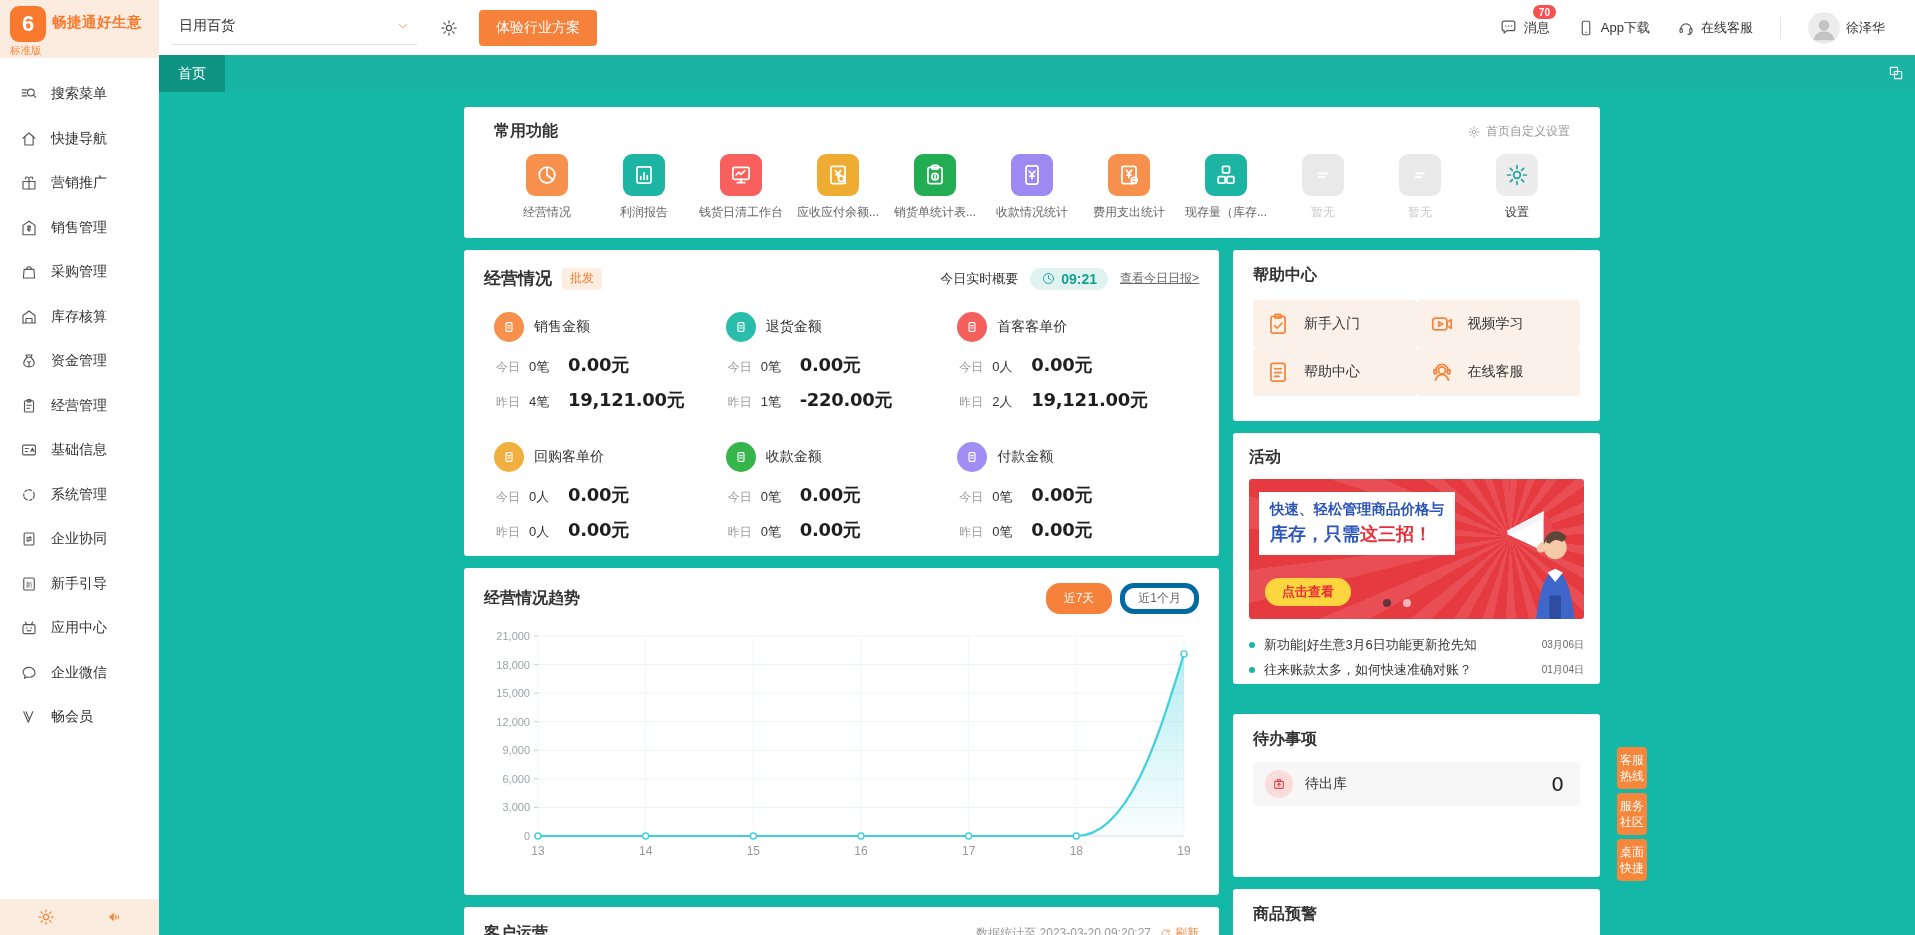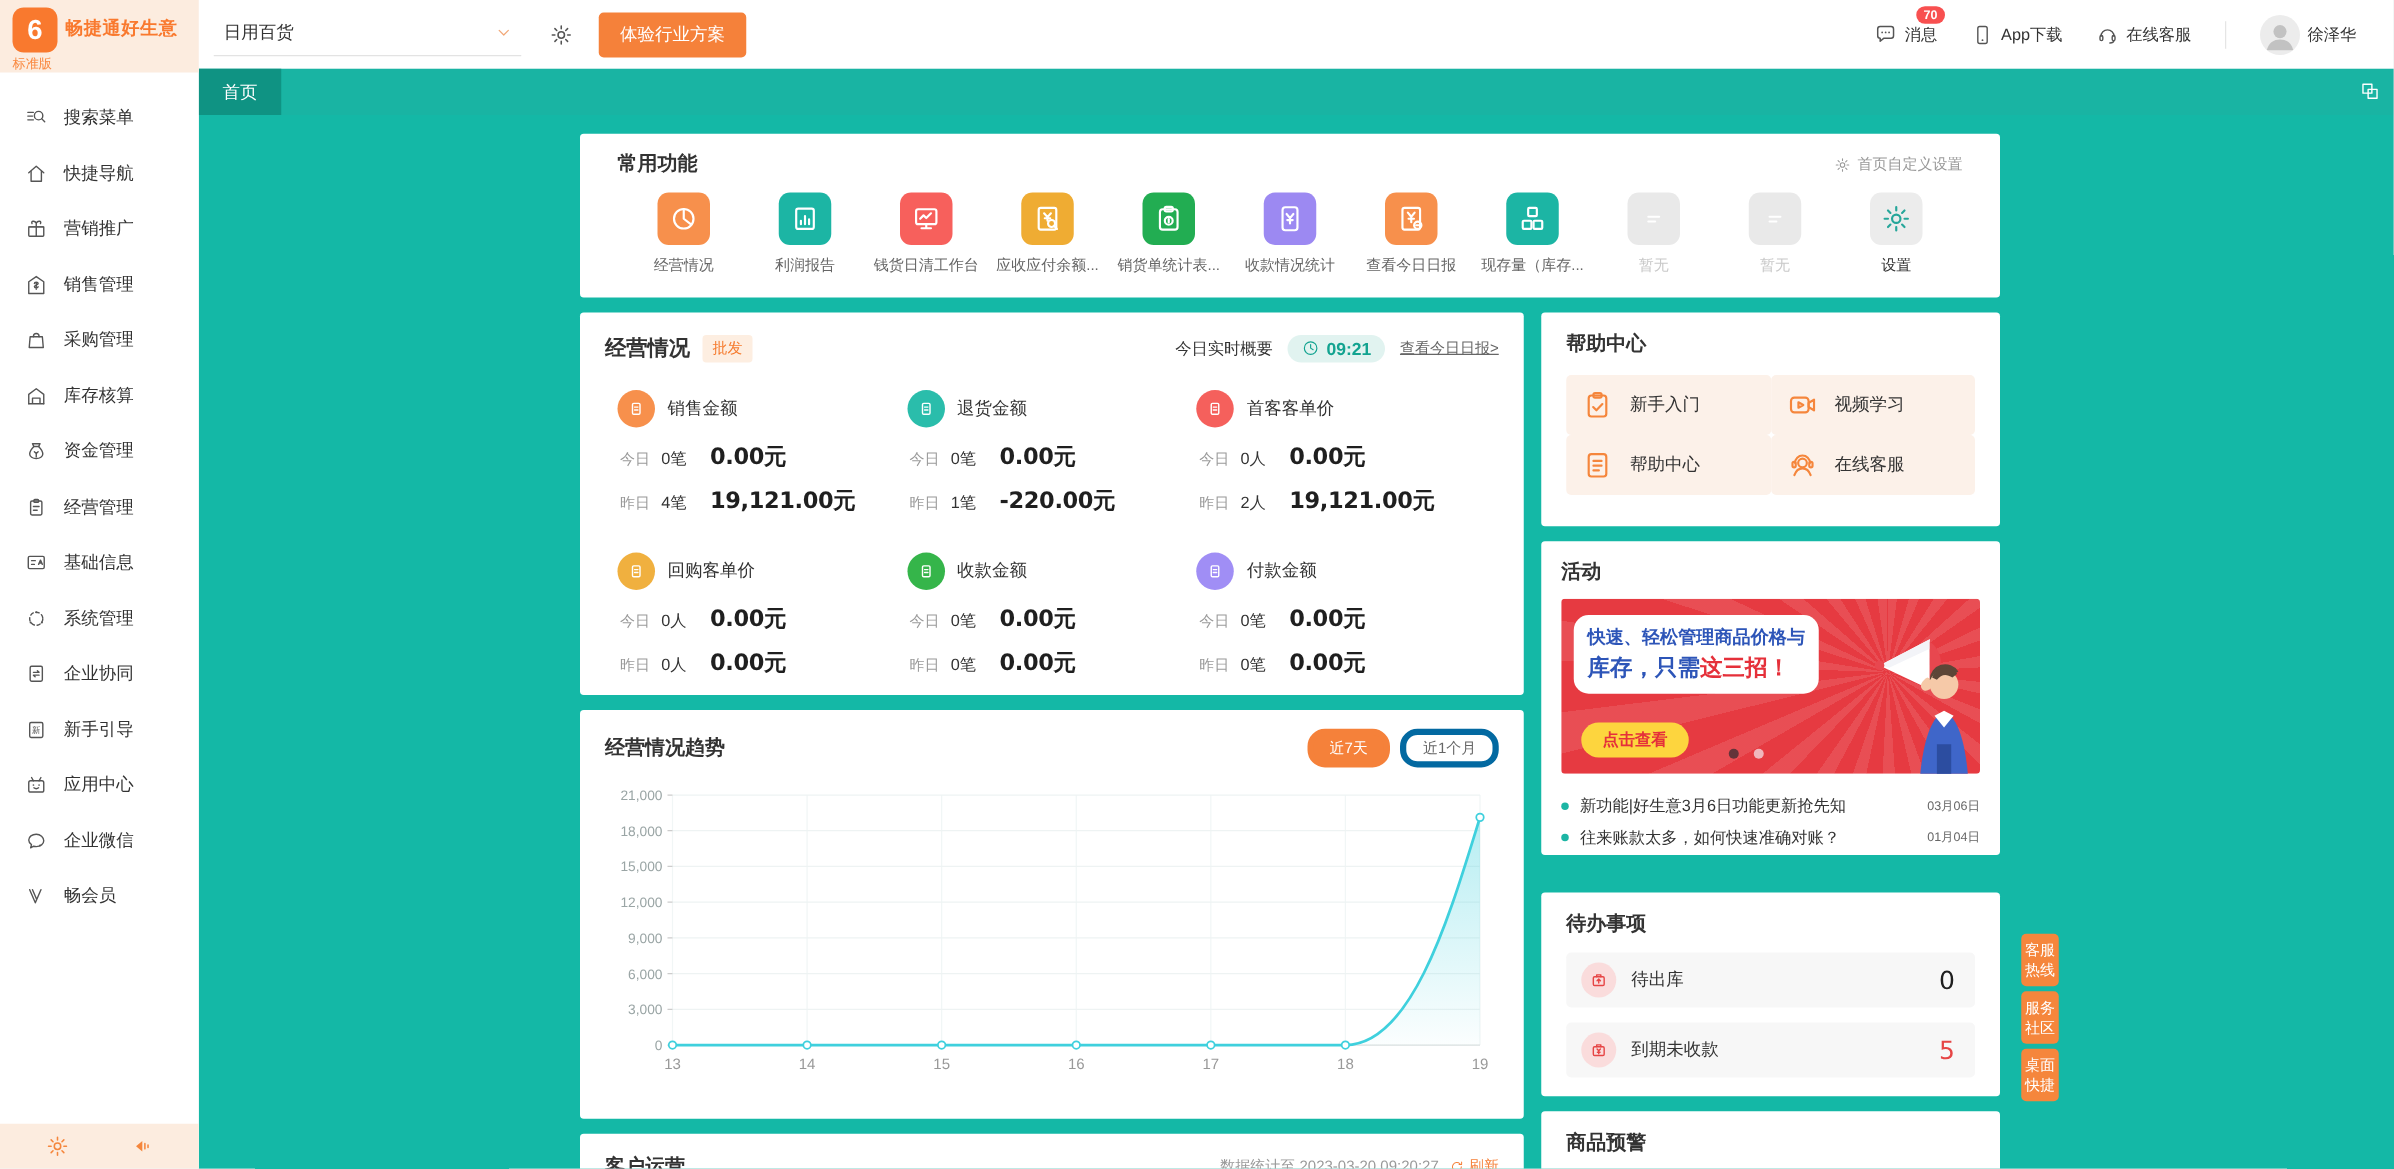--- a/index.html
+++ b/index.html
@@ -92,21 +92,21 @@
   
   .card-help { left:1074px; top:158px; width:367px; height:171px; padding:15px 20px 0; }
   .help-grid { display:grid; grid-template-columns:1fr 1fr; margin-top:14px; }
   .help-tile { background:#fcf1e9; border-radius:4px; height:48px; display:flex; align-items:center; padding-left:12px; gap:13px; cursor:pointer; }
   .help-tile span { font-size:14px; color:#333; }
 
   .card-activity { left:1074px; top:341px; width:367px; height:251px; padding:14px 16px 0; }
   .banner { position:relative; margin-top:11px; height:140px; border-radius:3px; overflow:hidden;
             background:#e63a41;
             background-image:repeating-conic-gradient(from 0deg at 78% 42%, rgba(255,255,255,.10) 0deg 7deg, rgba(255,255,255,0) 7deg 16deg); }
-  .bubble { position:absolute; left:10px; top:13px; background:#fff; border-radius:12px; padding:8px 11px 9px; }
+  .bubble { position:absolute; left:10px; top:13px; background:#fff; border-radius:0; padding:8px 11px 9px; }
   .bubble:after { content:""; position:absolute; right:28px; bottom:-9px; border:10px solid transparent; border-top-color:#fff; border-right-width:4px; }
   .bubble-l1 { color:#2d55b8; font-weight:bold; font-size:14.5px; white-space:nowrap; }
   .bubble-l2 { font-weight:bold; font-size:18px; margin-top:3px; white-space:nowrap; }
   .bubble-l2 .blue { color:#2d55b8; } .bubble-l2 .red { color:#e5303a; }
   .banner-btn { position:absolute; left:16px; bottom:13px; background:#fdd53e; color:#e5303a; font-weight:bold;
                 font-size:13px; padding:5px 17px; border-radius:15px; border:none; cursor:pointer; }
   .dots { position:absolute; left:0; right:40px; bottom:12px; display:flex; justify-content:center; gap:12px; }
   .dot { width:8px; height:8px; border-radius:50%; cursor:pointer; }
   .dot.d1 { background:#63343a; } .dot.d2 { background:#f0b6bc; }
   .banner-illus { position:absolute; right:2px; bottom:-2px; }
@@ -449,21 +449,21 @@
           </div>
           <div class="fn-item">
             <div class="fn-icon" style="background:#f7904c">
               <svg width="26" height="26" viewBox="0 0 24 24" fill="none" stroke="#ffffff" stroke-width="1.6" stroke-linecap="round" stroke-linejoin="round" style="color:#ffffff;display:block">
                 <rect x="5.5" y="4" width="13" height="16" rx="1.5"></rect>
                 <path d="M9.5 7.5l2.5 3 2.5-3M12 10.5v4M10 12h4"></path>
                 <circle cx="16.8" cy="16.8" r="2.7"></circle>
                 <path d="M15.6 16.8h2.4"></path>
               </svg>
             </div>
-            <div class="fn-label" style="color:#666666">查看今日日报</div>
+            <div class="fn-label" style="color:#666666">费用支出统计</div>
           </div>
           <div class="fn-item">
             <div class="fn-icon" style="background:#1cb5a4">
               <svg width="26" height="26" viewBox="0 0 24 24" fill="none" stroke="#ffffff" stroke-width="1.6" stroke-linecap="round" stroke-linejoin="round" style="color:#ffffff;display:block">
                 <rect x="8.8" y="4" width="6.4" height="6" rx=".8"></rect>
                 <rect x="4.8" y="13.5" width="6.4" height="6" rx=".8"></rect>
                 <rect x="12.8" y="13.5" width="6.4" height="6" rx=".8"></rect>
               </svg>
             </div>
             <div class="fn-label" style="color:#666666">现存量（库存...</div>
@@ -823,31 +823,20 @@
             <span class="todo-icon">
               <svg width="16" height="16" viewBox="0 0 24 24" fill="none" stroke="#e64545" stroke-width="1.7" stroke-linecap="round" stroke-linejoin="round" style="color:#e64545;display:block">
                 <rect x="5.5" y="8" width="13" height="10.5" rx="1.5"></rect>
                 <path d="M9.5 8V5.8h5V8"></path>
                 <path d="M12 15.5V11M10 12.8l2-2 2 2"></path>
               </svg>
             </span>
             <span class="todo-label">待出库</span>
             <span class="todo-value" style="color:#1f1f1f">0</span>
           </div>
-          <div class="todo-row">
-            <span class="todo-icon">
-              <svg width="16" height="16" viewBox="0 0 24 24" fill="none" stroke="#e64545" stroke-width="1.7" stroke-linecap="round" stroke-linejoin="round" style="color:#e64545;display:block">
-                <rect x="5.5" y="8" width="13" height="10.5" rx="1.5"></rect>
-                <path d="M9.5 8V5.8h5V8"></path>
-                <path d="M10 10.8l2 2.2 2-2.2M10.4 14.6h3.2M12 13v3.6"></path>
-              </svg>
-            </span>
-            <span class="todo-label">到期未收款</span>
-            <span class="todo-value" style="color:#e64545">5</span>
-          </div>
         </div>
     </div>
 
     <div class="card card-alert">
       <div class="card-title">商品预警</div>
 
     </div>
 
     <div class="float-col" id="float-col">
         <div class="float-btn">客服热线</div>

